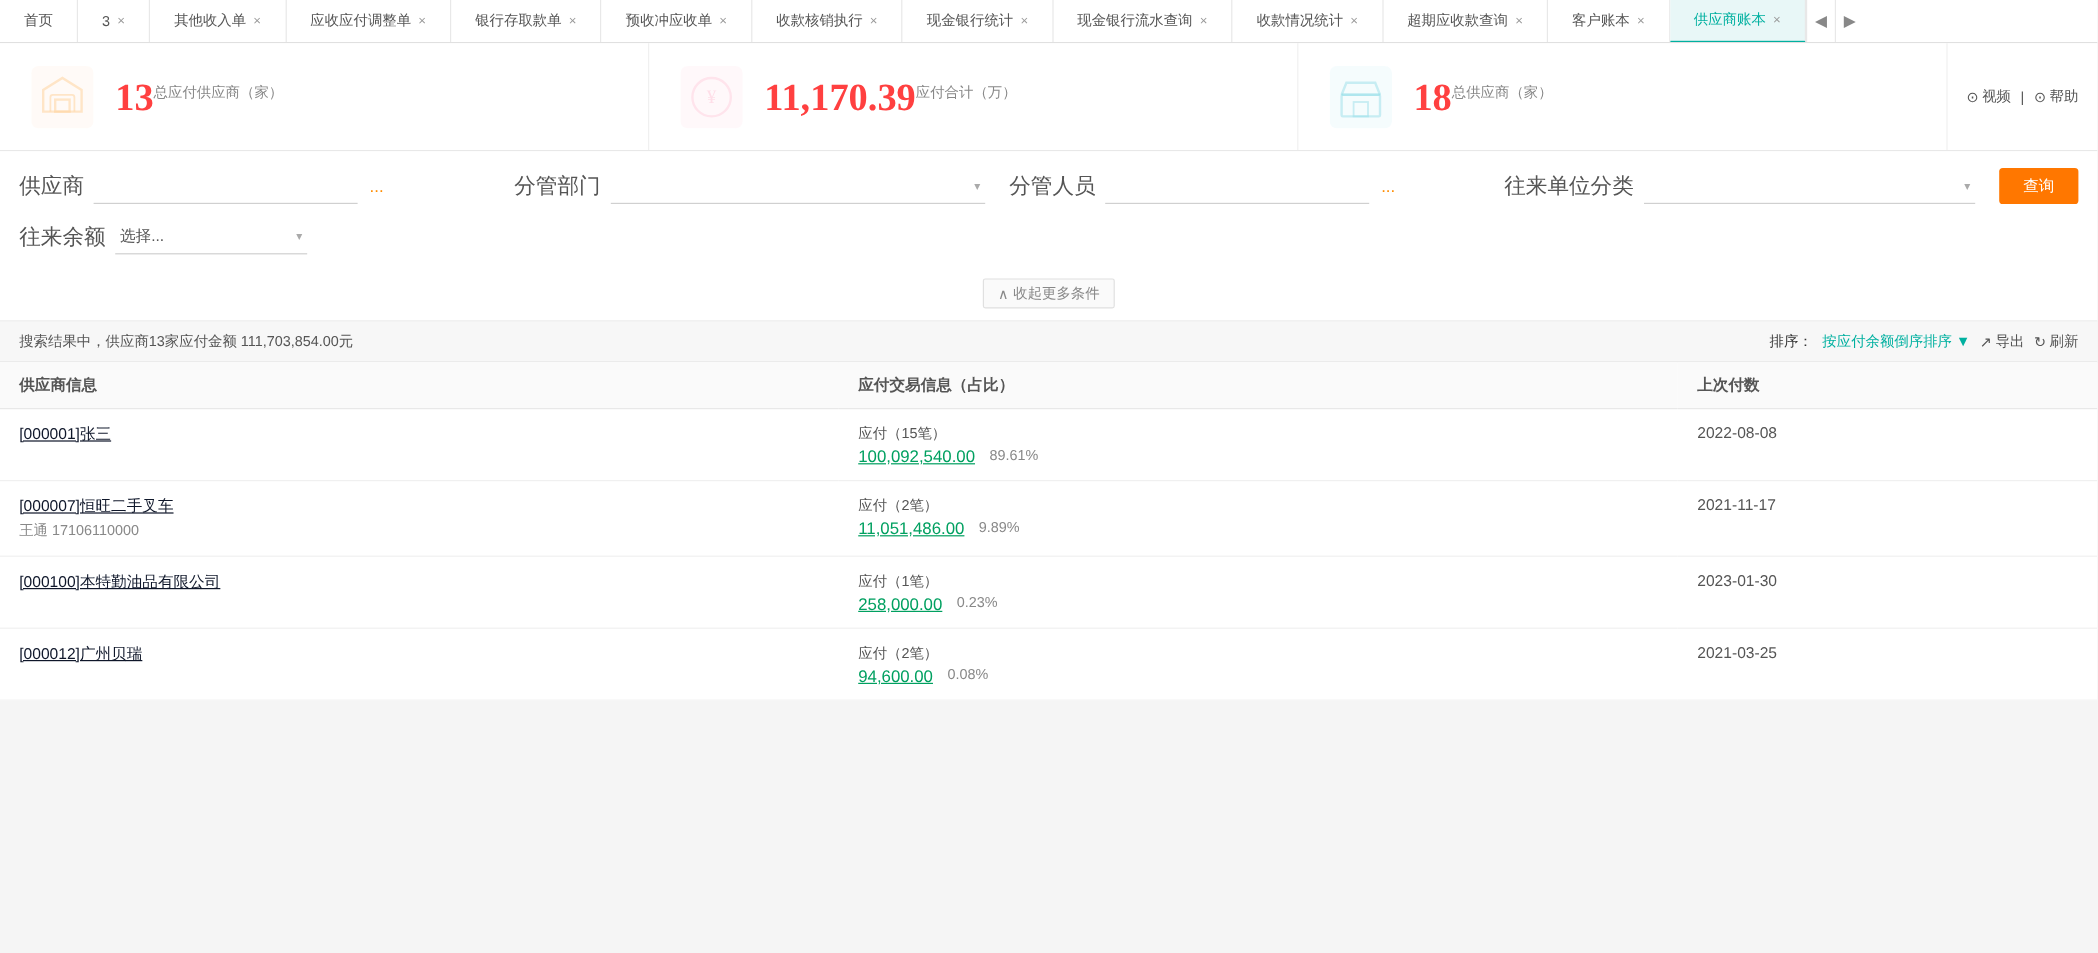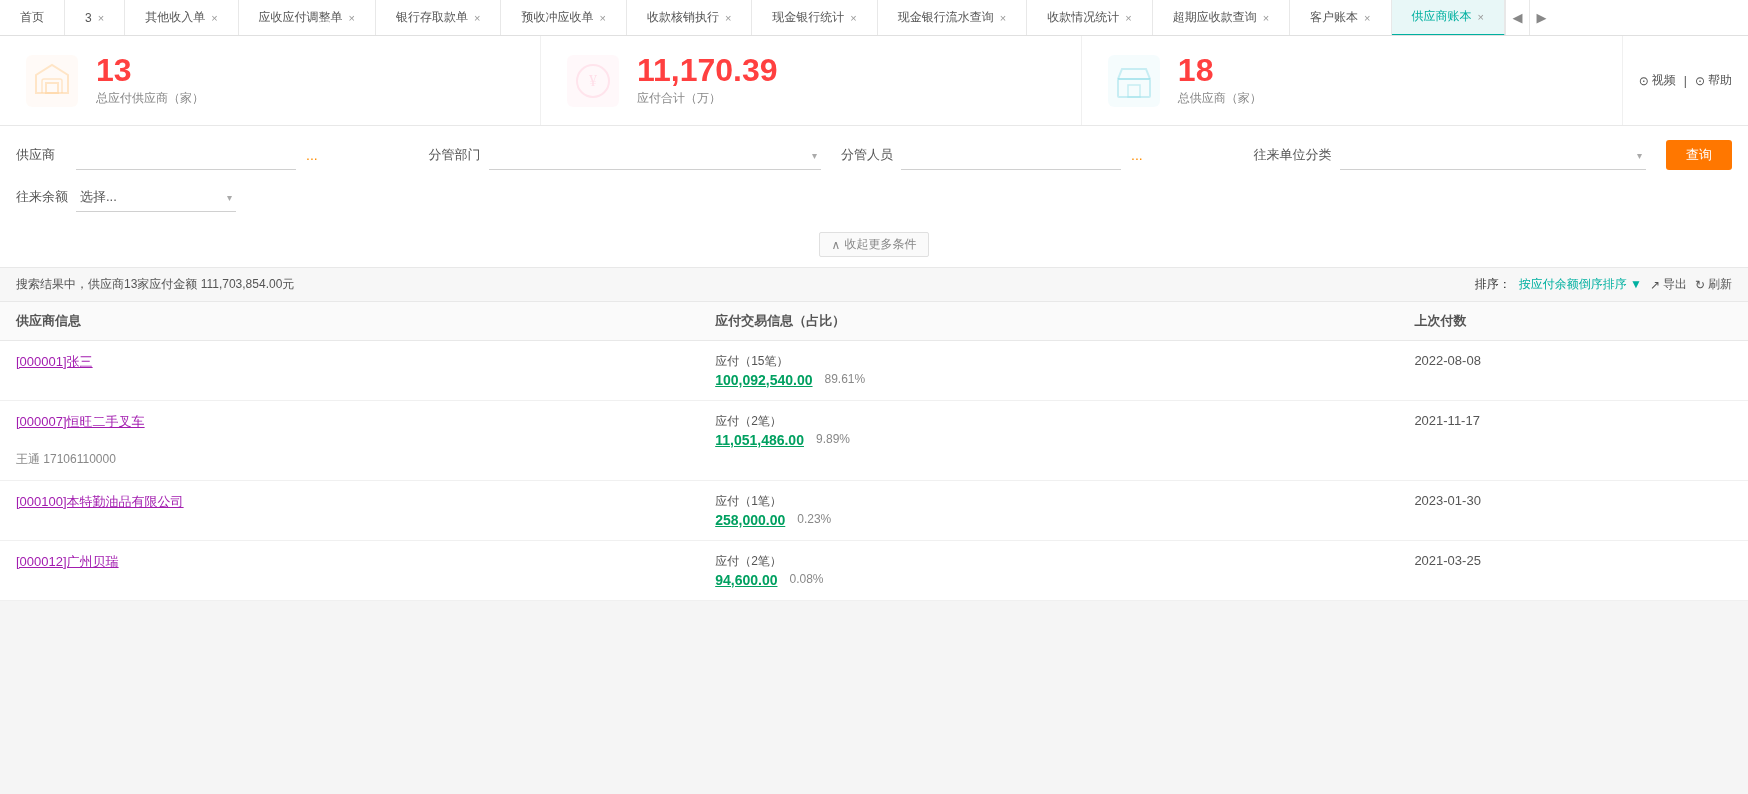--- a/index.html
+++ b/index.html
@@ -51,21 +51,21 @@
       margin-right: 16px;
       display: flex;
       align-items: center;
       justify-content: center;
       font-size: 36px;
       opacity: 0.4;
     }
     .card-icon.orange { color: #ff8c00; }
     .card-icon.pink { color: #ff6e9c; }
     .card-icon.cyan { color: #00b0c8; }
-    .card-content { display: flex; flex-direction: column; }
+    .card-content { display: flex; flex-direction: row; font-family: Liberation Serif, serif; }
     .card-number { font-size: 32px; font-weight: bold; color: #ff4040; line-height: 1; }
     .card-label { font-size: 12px; color: #888; margin-top: 4px; }
     .summary-right-actions {
       display: flex;
       align-items: center;
       padding: 0 16px;
       font-size: 12px;
       color: #555;
       white-space: nowrap;
     }
@@ -84,21 +84,21 @@
       margin-bottom: 12px;
       gap: 20px;
     }
     .filter-item {
       display: flex;
       align-items: center;
       gap: 8px;
       flex: 1;
     }
     .filter-label {
-      font-size: 13px;
+      font-size: 18px;
       color: #555;
       white-space: nowrap;
       min-width: 52px;
     }
     .filter-input {
       flex: 1;
       height: 30px;
       border: none;
       border-bottom: 1px solid #d0d0d0;
       outline: none;
@@ -213,27 +213,27 @@
     tbody tr {
       border-bottom: 1px solid #f0f0f0;
     }
     tbody tr.highlighted { background: #fff5f0; }
     td {
       padding: 12px 16px;
       font-size: 13px;
       vertical-align: top;
     }
     .supplier-link {
-      color: #a21caf;
+      color: #0f172a;
       text-decoration: underline;
       cursor: pointer;
     }
-    .supplier-contact { color: #888; font-size: 12px; margin-top: 20px; }
+    .supplier-contact { color: #888; font-size: 12px; margin-top: 3px; }
     .payable-count { color: #555; font-size: 12px; }
-    .payable-amount { color: #00a060; font-size: 14px; font-weight: bold; text-decoration: underline; cursor: pointer; margin-top: 2px; }
+    .payable-amount { color: #00a060; font-size: 14px; font-weight: normal; text-decoration: underline; cursor: pointer; margin-top: 2px; }
     .payable-percent { color: #888; font-size: 12px; margin-left: 12px; }
     .payable-row { display: flex; align-items: center; }
     .last-payment { color: #555; }
   </style>
 </head>
 <body>
 
 <div class="top-nav">
   <div class="nav-tab">
     <span>首页</span>

